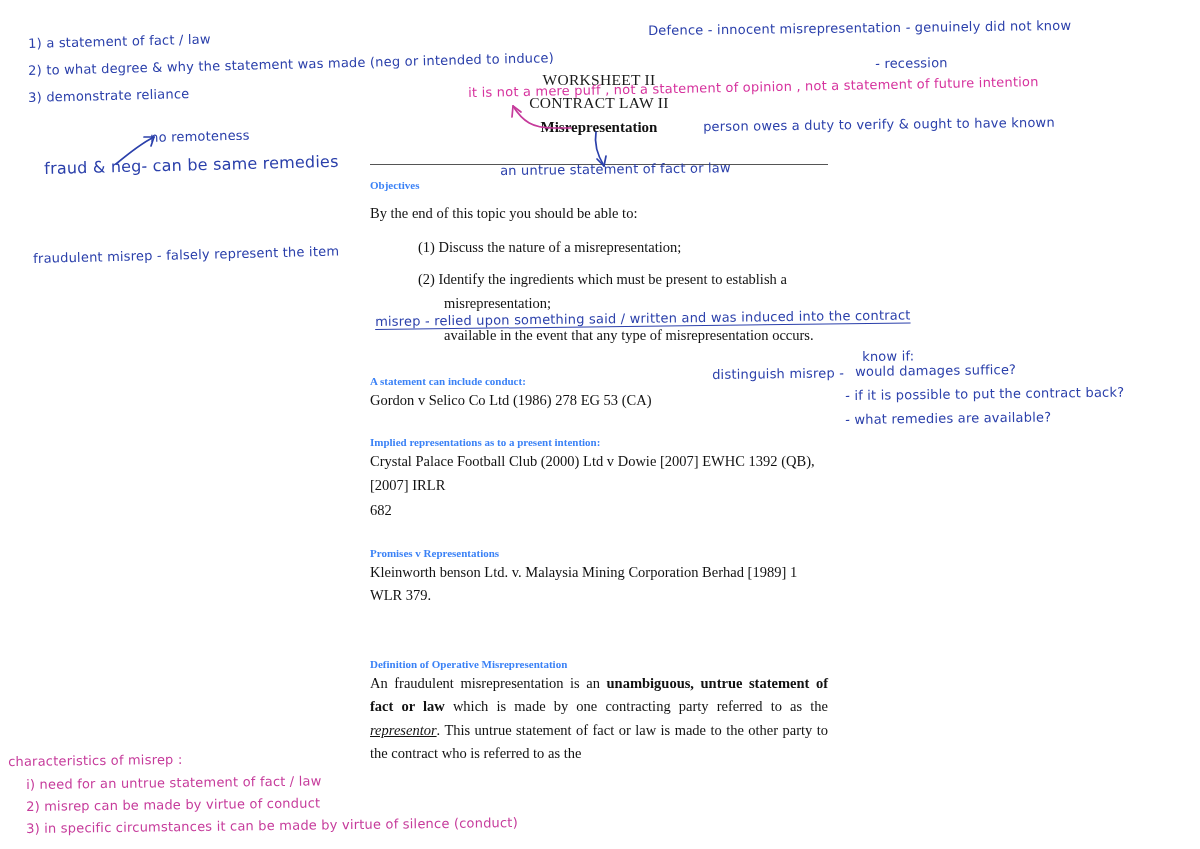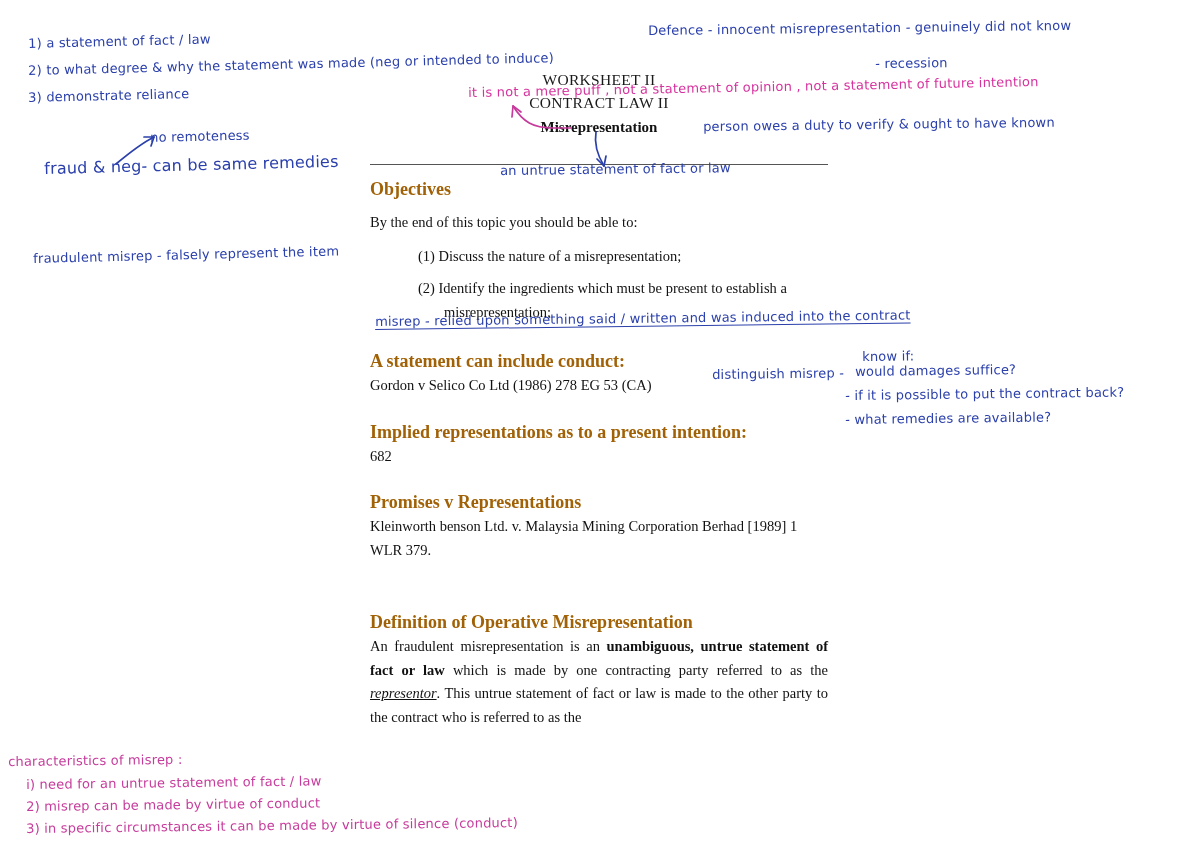--- a/index.html
+++ b/index.html
@@ -39,22 +39,22 @@
     margin-top: 5px;
     color: #111;
   }
   .rule {
     margin-top: 28px;
     border-bottom: 1.6px solid #555;
     width: 458px;
   }
   .h-bold {
     font-weight: bold;
-    font-size: 18px;
-    color: #a16207;
+    font-size: 11px;
+    color: #3b82f6;
   }
   .p {
     font-size: 14.5px;
     line-height: 23.5px;
     color: #111;
   }
   .objectives-intro { margin-top: 11px; }
   .obj-list {
     margin-top: 10px;
     padding-left: 48px;
@@ -113,30 +113,32 @@
     <div class="doc-subtitle">Misrepresentation</div>
 
     <div class="rule"></div>
 
     <div style="margin-top:14px;">
       <div class="h-bold">Objectives</div>
       <div class="p objectives-intro">By the end of this topic you should be able to:</div>
       <div class="obj-list">
         <div class="obj-item">(1) Discuss the nature of a misrepresentation;</div>
         <div class="obj-item">(2) Identify the ingredients which must be present to establish a misrepresentation;</div>
+        <div class="obj-item obj-cont">available in the event that any type of misrepresentation occurs.</div>
       </div>
     </div>
 
     <div class="sec" style="margin-top:27px;">
       <span class="h-bold">A statement can include conduct:</span>
       <span class="p">Gordon v Selico Co Ltd (1986) 278 EG 53 (CA)</span>
     </div>
 
     <div class="sec" style="margin-top:24px;">
       <span class="h-bold">Implied representations as to a present intention:</span>
+      <span class="p">Crystal Palace Football Club (2000) Ltd v Dowie [2007] EWHC 1392 (QB), [2007] IRLR</span>
       <span class="p">682</span>
     </div>
 
     <div class="sec" style="margin-top:24px;">
       <span class="h-bold">Promises v Representations</span>
       <span class="p"> Kleinworth benson Ltd. v. Malaysia Mining Corporation Berhad [1989] 1 WLR 379.</span>
     </div>
 
     <div class="sec" style="margin-top:50px;">
       <span class="h-bold">Definition of Operative Misrepresentation</span>

